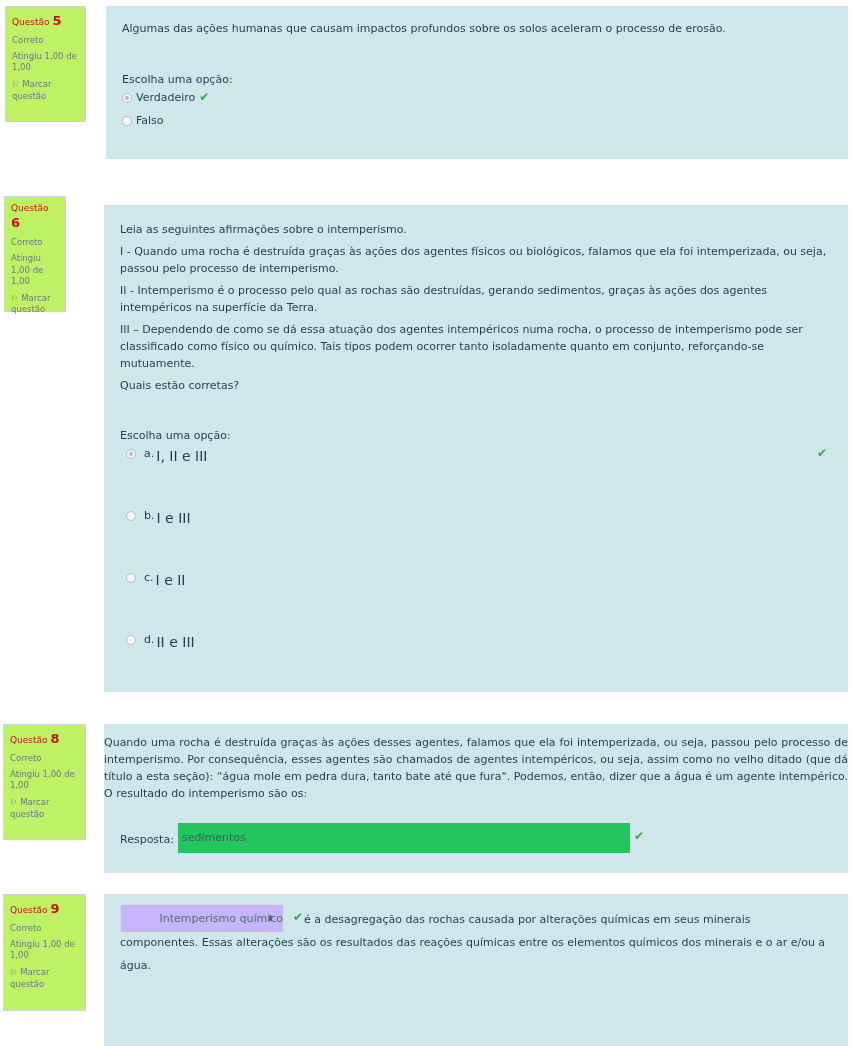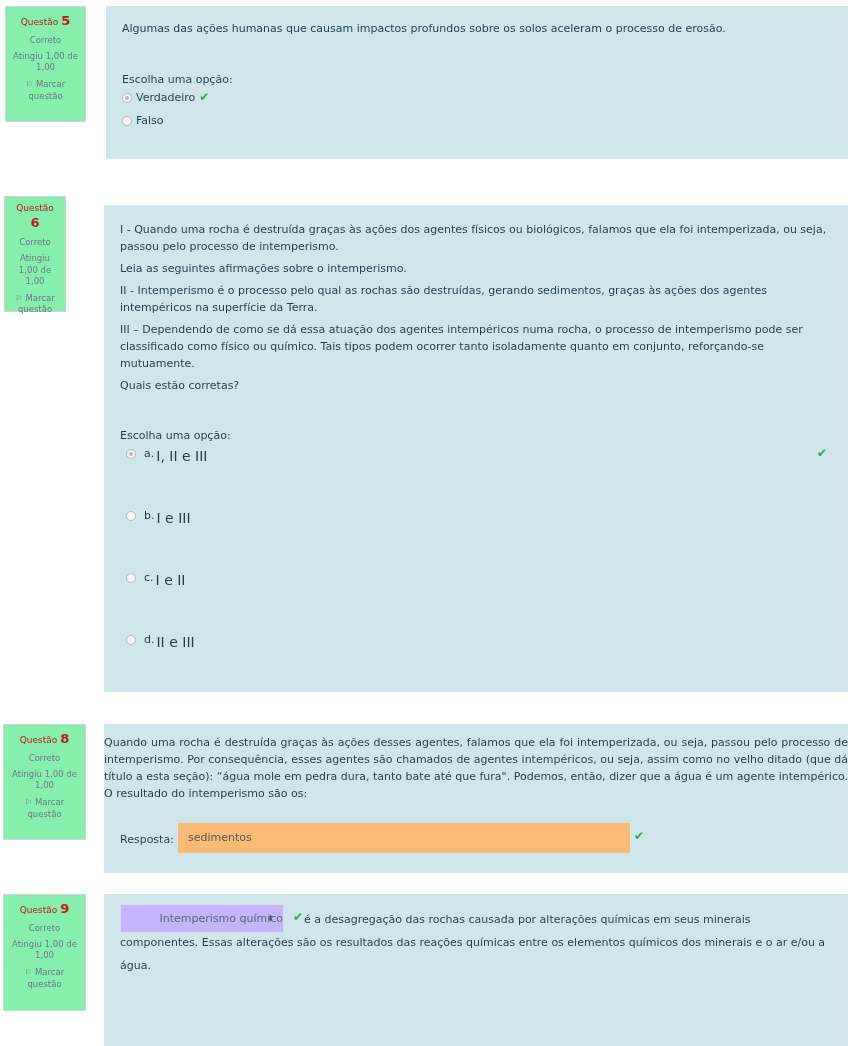--- a/index.html
+++ b/index.html
@@ -1,40 +1,40 @@
 <!DOCTYPE html>
 <html><head>
 <meta charset="utf-8">
 <style>
   html, body { margin: 0; padding: 0; background: #ffffff; }
   body { width: 852px; height: 1046px; position: relative; overflow: hidden;
          font-family: "DejaVu Sans", sans-serif; color: #1f3d4a; }
-  .info { position: absolute; left: 5px; width: 81px; background: #86efac;
+  .info { position: absolute; left: 5px; width: 81px; background: #bef264;
           border: 1px solid #cfd4d9; box-sizing: border-box; padding: 5px 6px 8px 6px;
-          font-size: 8.5px; color: #6b7a83; line-height: 1.35; text-align: center; }
+          font-size: 8.5px; color: #6b7a83; line-height: 1.35; }
   .info .qno { color: #c4161c; font-size: 9px; margin-bottom: 5px; }
   .info .qno b { font-size: 13px; font-weight: bold; }
   .info .state { margin-bottom: 5px; }
   .info .grade { margin-bottom: 5px; }
   .info .flag { font-size: 8.5px; }
   .info .flag .fi { display: inline-block; font-size: 8px; margin-right: 3px; }
   .content { position: absolute; background: #cfe7ea; box-sizing: border-box;
              font-size: 11px; line-height: 17px; color: #1e3f4d; }
   .qtext p { margin: 0 0 5px 0; }
   .prompt { color: #1e3f4d; }
   .opt { display: flex; align-items: center; font-size: 11px; }
   .radio { display: inline-block; width: 8px; height: 8px; border-radius: 50%;
            border: 1px solid #b4bcc2; background: #f4f6f7; margin-right: 4px; position: relative; }
   .radio.checked::after { content: ""; position: absolute; left: 2px; top: 2px; width: 4px; height: 4px;
            border-radius: 50%; background: #b3b9bd; }
   .check { color: #3aa64a; font-weight: bold; font-size: 12px; margin-left: 4px; }
   .letter { font-size: 11px; margin-right: 2px; }
   .ans { font-size: 14px; position: relative; top: 3px; }
-  .input { position: absolute; background: #fdba74; box-sizing: border-box;
-           font-size: 11px; color: #4a5a62; padding-left: 10px; line-height: 30px; }
+  .input { position: absolute; background: #22c55e; box-sizing: border-box;
+           font-size: 11px; color: #4a5a62; padding-left: 4px; line-height: 30px; }
   .select { position: absolute; background: #c4b5fd; box-sizing: border-box; border: 1px solid #d7dde0;
             font-size: 11px; color: #5b6a72; padding-left: 11px; line-height: 27px; text-align: right; }
   .select .arrow { position: absolute; right: 9px; top: 0; font-size: 8px; color: #555; }
 </style>
 </head>
 <body>
 
 <div class="info" style="top:6px;height:116px;">
   <div class="qno"><span>Questão</span> <b>5</b></div>
   <div class="state">Correto</div>
@@ -56,22 +56,22 @@
 </div>
 
 <div class="info" style="top:196px;width:62px;left:4px;height:116px;">
   <div class="qno"><span>Questão</span> <b>6</b></div>
   <div class="state">Correto</div>
   <div class="grade">Atingiu 1,00 de 1,00</div>
   <div class="flag"><span class="fi">⚐</span><span>Marcar questão</span></div>
 </div>
 <div class="content" style="left:104px;top:205px;width:744px;height:487px;padding:16px 16px;">
   <div class="qtext">
+    <p>Leia as seguintes afirmações sobre o intemperismo.</p>
     <p>I - Quando uma rocha é destruída graças às ações dos agentes físicos ou biológicos, falamos que ela foi intemperizada, ou seja, passou pelo processo de intemperismo.</p>
-    <p>Leia as seguintes afirmações sobre o intemperismo.</p>
     <p>II - Intemperismo é o processo pelo qual as rochas são destruídas, gerando sedimentos, graças às ações dos agentes intempéricos na superfície da Terra.</p>
     <p>III – Dependendo de como se dá essa atuação dos agentes intempéricos numa rocha, o processo de intemperismo pode ser classificado como físico ou químico. Tais tipos podem ocorrer tanto isoladamente quanto em conjunto, reforçando-se mutuamente.</p>
     <p>Quais estão corretas?</p>
   </div>
   <div class="prompt" style="margin-top:33px;">Escolha uma opção:</div>
   <div class="opt" style="margin-top:1px;position:relative;">
     <span class="radio checked" style="margin-left:6px;margin-right:8px;"></span>
     <span class="letter">a.</span>
     <span class="ans">I, II e III</span>
     <span class="check" style="position:absolute;left:693px;top:0;">✔</span>

